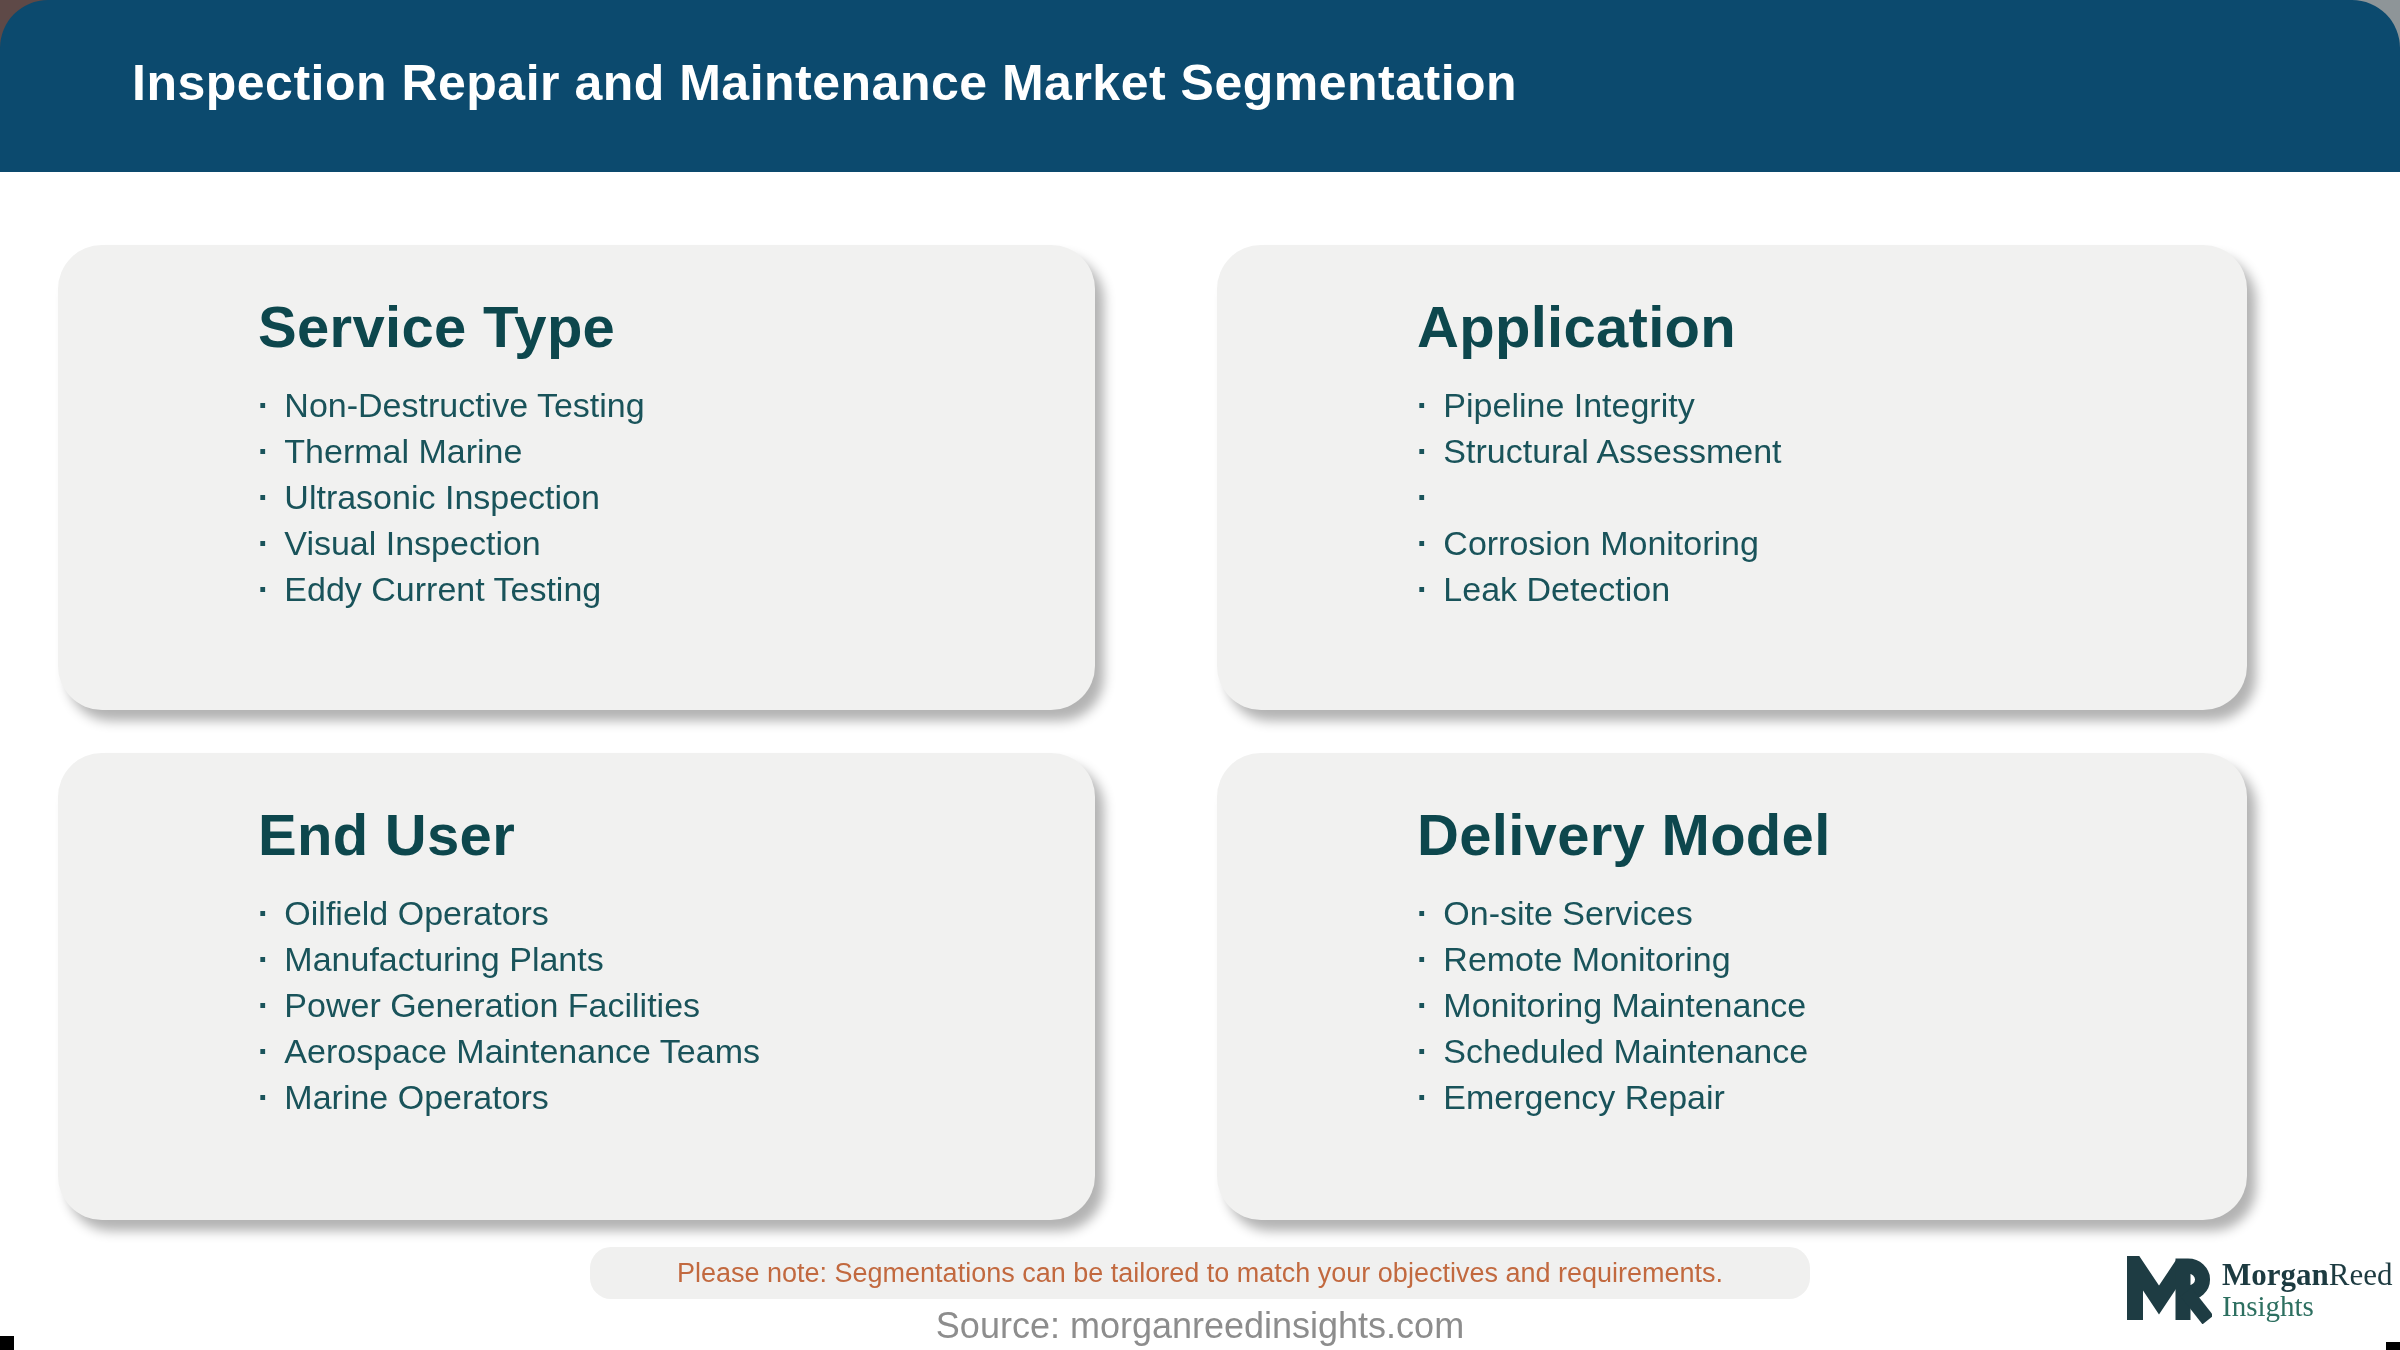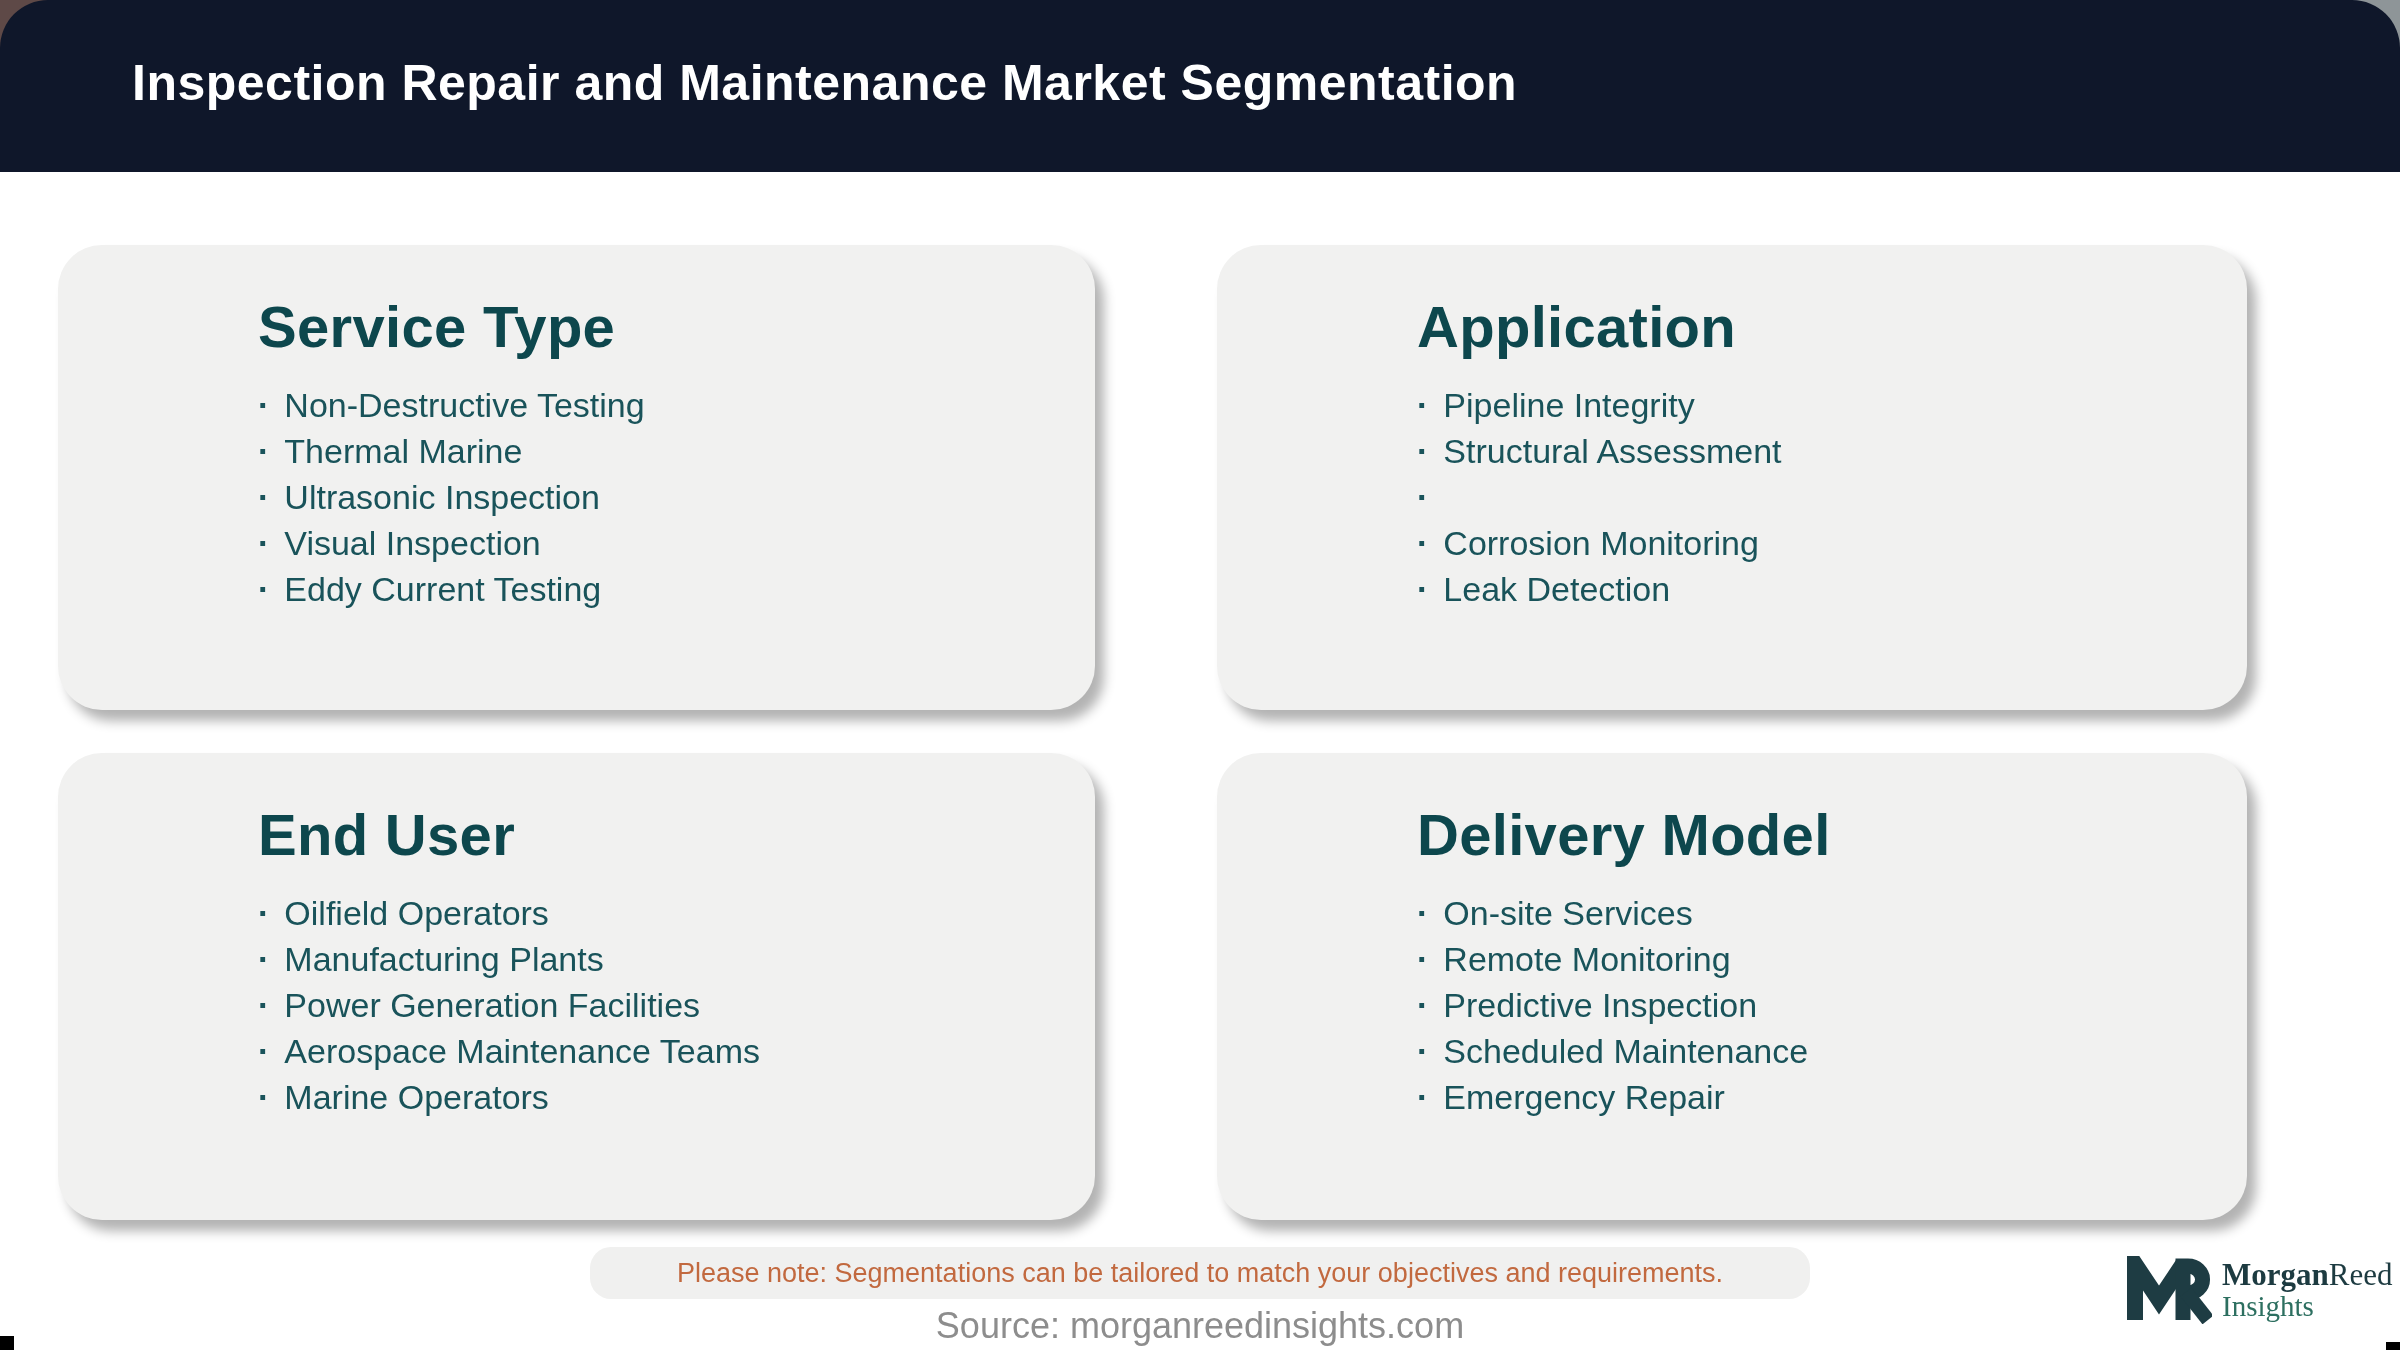--- a/index.html
+++ b/index.html
@@ -18,21 +18,21 @@
 
   
   .corner { position: absolute; width: 64px; height: 64px; top: 0; }
   .corner.tl { left: 0; background: #5e4947; }
   .corner.tr { right: 0; background: #8e9598; }
 
   .header {
     position: absolute;
     left: 0; top: 0;
     width: 2400px; height: 172px;
-    background: #0f172a;
+    background: #0c4a6e;
     border-radius: 48px 48px 0 0;
     display: flex;
     align-items: center;
   }
   .header h1 {
     margin: 0 0 6px 132px;
     color: #ffffff;
     font-size: 50px;
     font-weight: 700;
     letter-spacing: 0.5px;
@@ -215,21 +215,21 @@
       <li>
           <span class="dot">·</span>
           <span>On-site Services</span>
         </li>
       <li>
           <span class="dot">·</span>
           <span>Remote Monitoring</span>
         </li>
       <li>
           <span class="dot">·</span>
-          <span>Predictive Inspection</span>
+          <span>Monitoring Maintenance</span>
         </li>
       <li>
           <span class="dot">·</span>
           <span>Scheduled Maintenance</span>
         </li>
       <li>
           <span class="dot">·</span>
           <span>Emergency Repair</span>
         </li>
     </ul>

